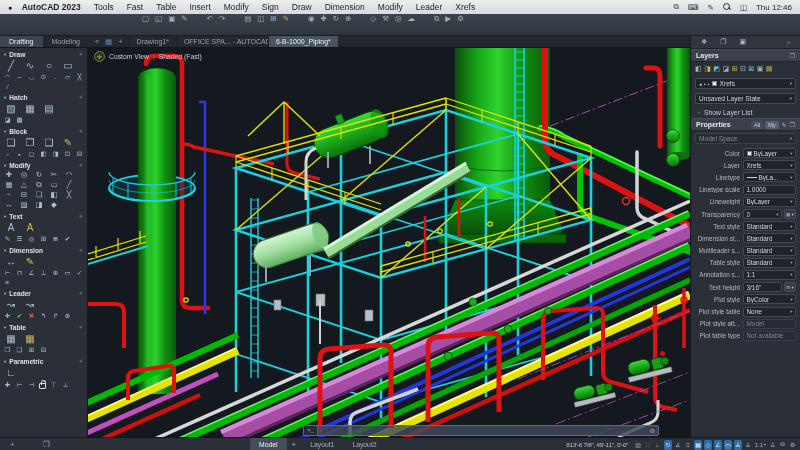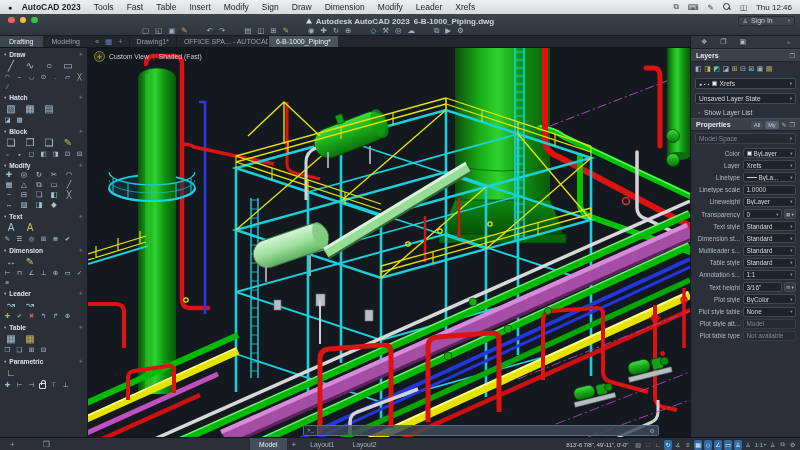--- a/index.html
+++ b/index.html
@@ -141,37 +141,20 @@
           <span class="mbicon">⌨</span>
           <span class="mbicon">✎</span>
           <span class="mag"></span>
           <span class="mbicon">◫</span>
         </span>
       <span class="clock">Thu 12:46</span>
     </div>
   </div>
 
   <div id="titlebar">
-    <div class="tb-row1">
-      <div class="lights">
-        <span class="light red"></span>
-        <span class="light yellow"></span>
-        <span class="light green"></span>
-      </div>
-      <div class="tb-title">
-        <span class="adsk-logo"></span>
-        <span>Autodesk AutoCAD 2023</span>
-        <span class="doc">6-B-1000_Piping.dwg</span>
-      </div>
-      <div class="signin">
-        <span class="person">♙</span>
-        <span>Sign In</span>
-        <span class="caret">▾</span>
-      </div>
-    </div>
     <div class="tb-row2" id="qat">
         <span class="qat-icon">▢</span>
         <span class="qat-icon">◱</span>
         <span class="qat-icon">▣</span>
         <span class="qat-icon" style="color: rgb(201, 185, 90);">✎</span>
         <span class="qat-sep"></span>
         <span class="qat-icon">↶</span>
         <span class="qat-icon">↷</span>
         <span class="qat-sep"></span>
         <span class="qat-icon">▤</span>

